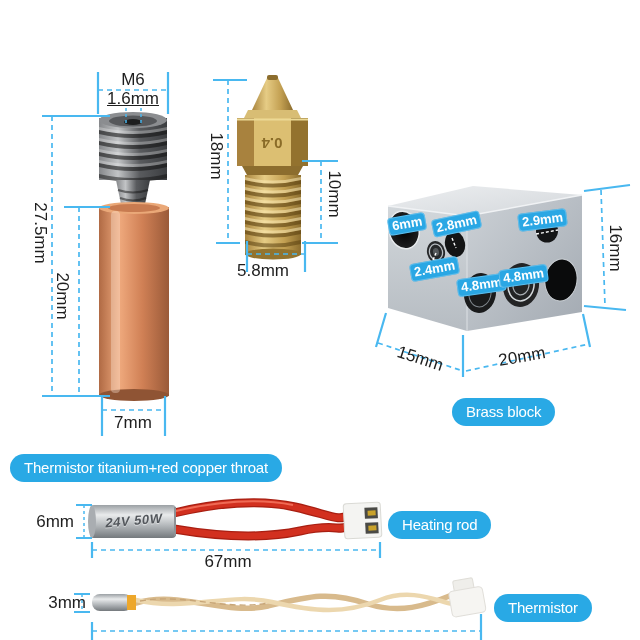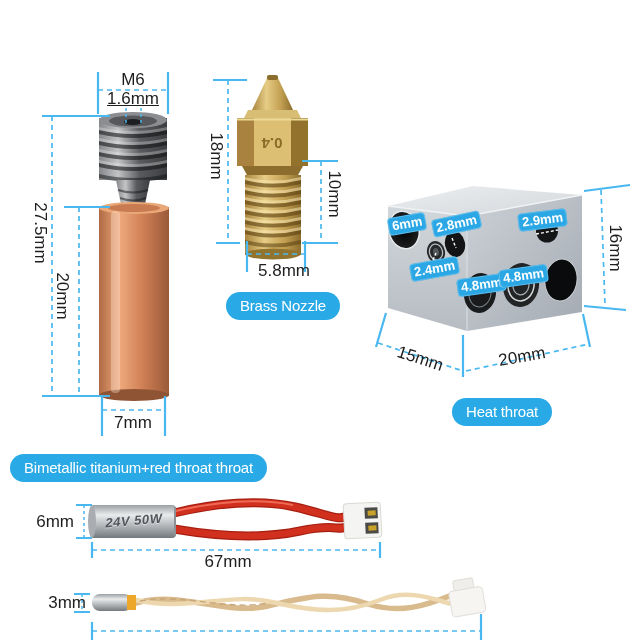--- a/index.html
+++ b/index.html
@@ -224,40 +224,41 @@
       <path d="M92,578 V596 M481,570 V596" stroke-width="2.2"></path>
       <path d="M92,587 H481" stroke-width="1.7" stroke-dasharray="5 4"></path>
     </g>
   </svg>
 
   <div class="dim" style="left:98px;top:26px;width:70px;">M6</div>
   <div class="dim" style="left:95px;top:45px;width:76px;text-decoration:underline;">1.6mm</div>
   <div class="dim rot90" style="left:0px;top:179px;width:80px;">27.5mm</div>
   <div class="dim rot90" style="left:22px;top:242px;width:80px;">20mm</div>
   <div class="dim" style="left:98px;top:369px;width:70px;">7mm</div>
-  <div class="pill" style="left:10px;top:410px;">Bimetallic titanium+red throat throat</div>
+  <div class="pill" style="left:10px;top:410px;">Thermistor titanium+red copper throat</div>
 
   <div class="dim rot90" style="left:176px;top:102px;width:80px;">18mm</div>
   <div class="dim rot90" style="left:294px;top:140px;width:80px;">10mm</div>
-  <div class="dim" style="left:251px;top:217px;width:66px;">5.8mm</div>
+  <div class="dim" style="left:230px;top:217px;width:66px;">5.8mm</div>
   <div class="marking" id="mark-04">0.4</div>
-  <div class="pill" style="left:226px;top:248px;">Brass Nozzle</div>
 
   <div class="holelbl" style="left:388px;top:171px;transform:rotate(-10deg);">6mm</div>
   <div class="holelbl" style="left:432px;top:171px;transform:rotate(-12deg);">2.8mm</div>
   <div class="holelbl" style="left:518px;top:167px;transform:rotate(-7deg);">2.9mm</div>
   <div class="holelbl" style="left:410px;top:216px;transform:rotate(-10deg);">2.4mm</div>
   <div class="holelbl" style="left:457px;top:232px;transform:rotate(-8deg);">4.8mm</div>
   <div class="holelbl" style="left:499px;top:223px;transform:rotate(-8deg);">4.8mm</div>
 
   <div class="dim rot90" style="left:575px;top:194px;width:80px;">16mm</div>
   <div class="dim" style="left:395px;top:305px;width:50px;transform:rotate(18deg);">15mm</div>
   <div class="dim" style="left:497px;top:303px;width:50px;transform:rotate(-10deg);">20mm</div>
-  <div class="pill" style="left:452px;top:354px;">Heat throat</div>
+  <div class="pill" style="left:452px;top:354px;">Brass block</div>
 
   <div class="dim dim-r" style="left:30px;top:468px;width:44px;">6mm</div>
   <div class="marking" id="mark-24v">24V 50W</div>
   <div class="dim" style="left:200px;top:508px;width:56px;">67mm</div>
+  <div class="pill" style="left:388px;top:467px;">Heating rod</div>
 
   <div class="dim dim-r" style="left:40px;top:549px;width:46px;">3mm</div>
   <div class="dim" style="left:208px;top:594px;width:64px;text-decoration:underline;">100mm</div>
+  <div class="pill" style="left:494px;top:550px;">Thermistor</div>
 
 </div>
 
 </body></html>

